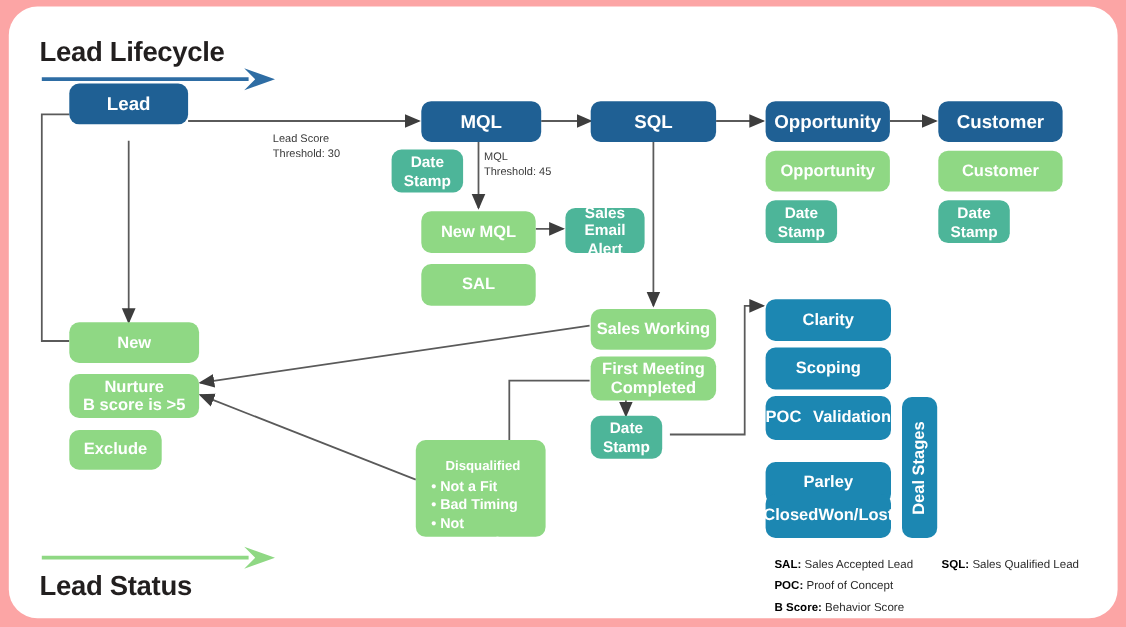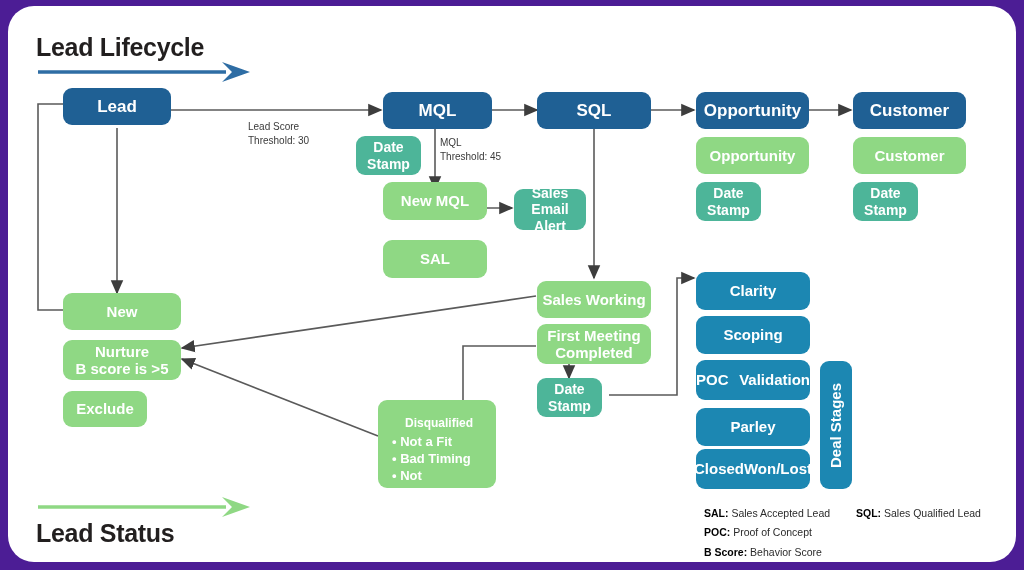--- a/index.html
+++ b/index.html
@@ -8,21 +8,21 @@
     background: #000000;
     width: 1024px;
     height: 570px;
     overflow: hidden;
     font-family: "Liberation Sans", sans-serif;
   }
   #root {
     position: relative;
     width: 1024px;
     height: 570px;
-    background: #4c1d95;
+    background: #fca5a5;
   }
   #card {
     position: absolute;
     left: 8px;
     top: 6px;
     width: 1008px;
     height: 556px;
     background: #ffffff;
     border-radius: 26px;
     overflow: hidden;
@@ -158,21 +158,21 @@
         <path d="M601,389 L669,389 L669,272 L686,272" marker-end="url(#ah)"></path>
       </g>
     </svg>
 
     <div class="section-title" style="left:28px; top:27px;">Lead Lifecycle</div>
     <svg style="position:absolute;left:28px;top:54px;" width="215" height="24" viewBox="0 0 215 24">
       <line x1="2" y1="12" x2="190" y2="12" stroke="#2E6DA4" stroke-width="3.4"></line>
       <path d="M186,2 L214,12 L186,22 L196,12 Z" fill="#2E6DA4"></path>
     </svg>
 
-    <div class="node blue t-lg" style="left:55px; top:82px; width:108px; height:37px;">Lead</div>
+    <div class="node blue t-lg" style="left:55px; top:70px; width:108px; height:37px;">Lead</div>
     <div class="node blue t-lg" style="left:375px; top:86px; width:109px; height:37px;">MQL</div>
     <div class="node blue t-lg" style="left:529px; top:86px; width:114px; height:37px;">SQL</div>
     <div class="node blue t-lg" style="left:688px; top:86px; width:113px; height:37px;">Opportunity</div>
     <div class="node blue t-lg" style="left:845px; top:86px; width:113px; height:37px;">Customer</div>
 
     <div class="axis-label" style="left:240px; top:114px;">
       <div>Lead Score</div>
       <div>Threshold: 30</div>
     </div>
     <div class="axis-label" style="left:432px; top:130px;">
@@ -197,21 +197,21 @@
       <div>Stamp</div>
     </div>
 
     <div class="node green t-md" style="left:55px; top:287px; width:118px; height:37px;">New</div>
     <div class="node green t-md" style="left:55px; top:334px; width:118px; height:40px; flex-direction:column;">
       <div>Nurture</div>
       <div>B score is &gt;5</div>
     </div>
     <div class="node green t-md" style="left:55px; top:385px; width:84px; height:36px;">Exclude</div>
 
-    <div class="node green t-md" style="left:375px; top:176px; width:104px; height:38px;">New MQL</div>
+    <div class="node green t-md" style="left:375px; top:186px; width:104px; height:38px;">New MQL</div>
     <div class="node green t-md" style="left:375px; top:234px; width:104px; height:38px;">SAL</div>
 
     <div class="node teal t-sm" style="left:506px; top:183px; width:72px; height:41px; flex-direction:column;">
       <div>Sales Email</div>
       <div>Alert</div>
     </div>
 
     <div class="node green t-md" style="left:688px; top:131px; width:113px; height:37px;">Opportunity</div>
     <div class="node green t-md" style="left:845px; top:131px; width:113px; height:37px;">Customer</div>
 
@@ -231,21 +231,21 @@
     <div class="node dstage t-md" style="left:688px; top:266px; width:114px; height:38px; flex-direction:column;">
       <div>Clarity</div>
     </div>
     <div class="node dstage t-md" style="left:688px; top:310px; width:114px; height:38px; flex-direction:column;">
       <div>Scoping</div>
     </div>
     <div class="node dstage t-md" style="left:688px; top:354px; width:114px; height:40px; flex-direction:row;justify-content:space-between;">
       <div>POC</div>
       <div>Validation</div>
     </div>
-    <div class="node dstage t-md" style="left:688px; top:402px; width:114px; height:38px; flex-direction:column;">
+    <div class="node dstage t-md" style="left:688px; top:414px; width:114px; height:38px; flex-direction:column;">
       <div>Parley</div>
     </div>
     <div class="node dstage t-md" style="left:688px; top:443px; width:114px; height:40px; ">
       <div>Closed</div>
       <div>Won/Lost</div>
     </div>
 
     <div class="dstage-label" style="left:812px; top:355px; width:32px; height:128px;">
       <span>Deal Stages</span>
     </div>

